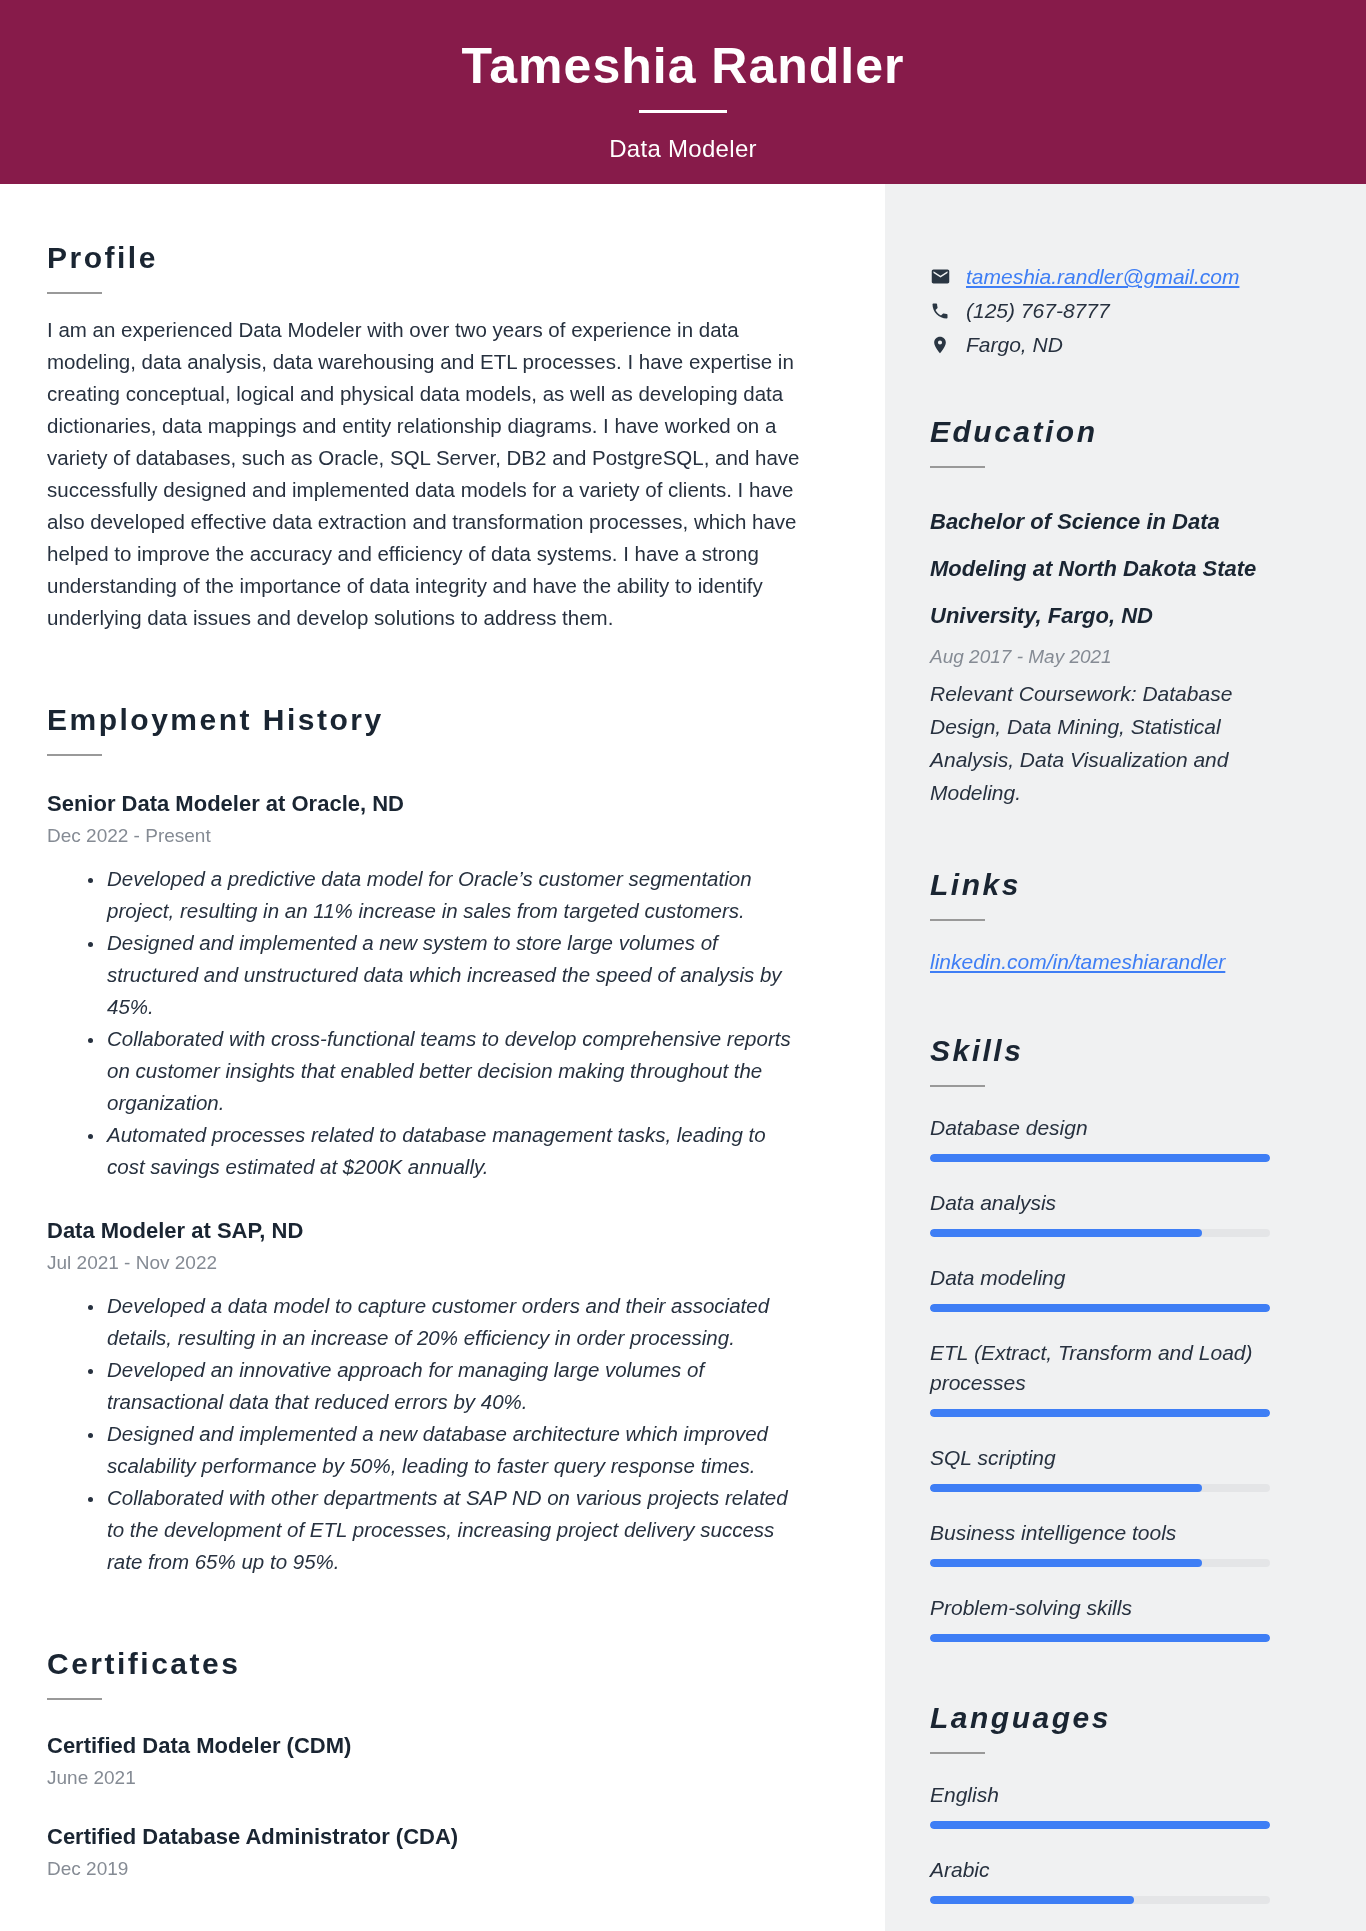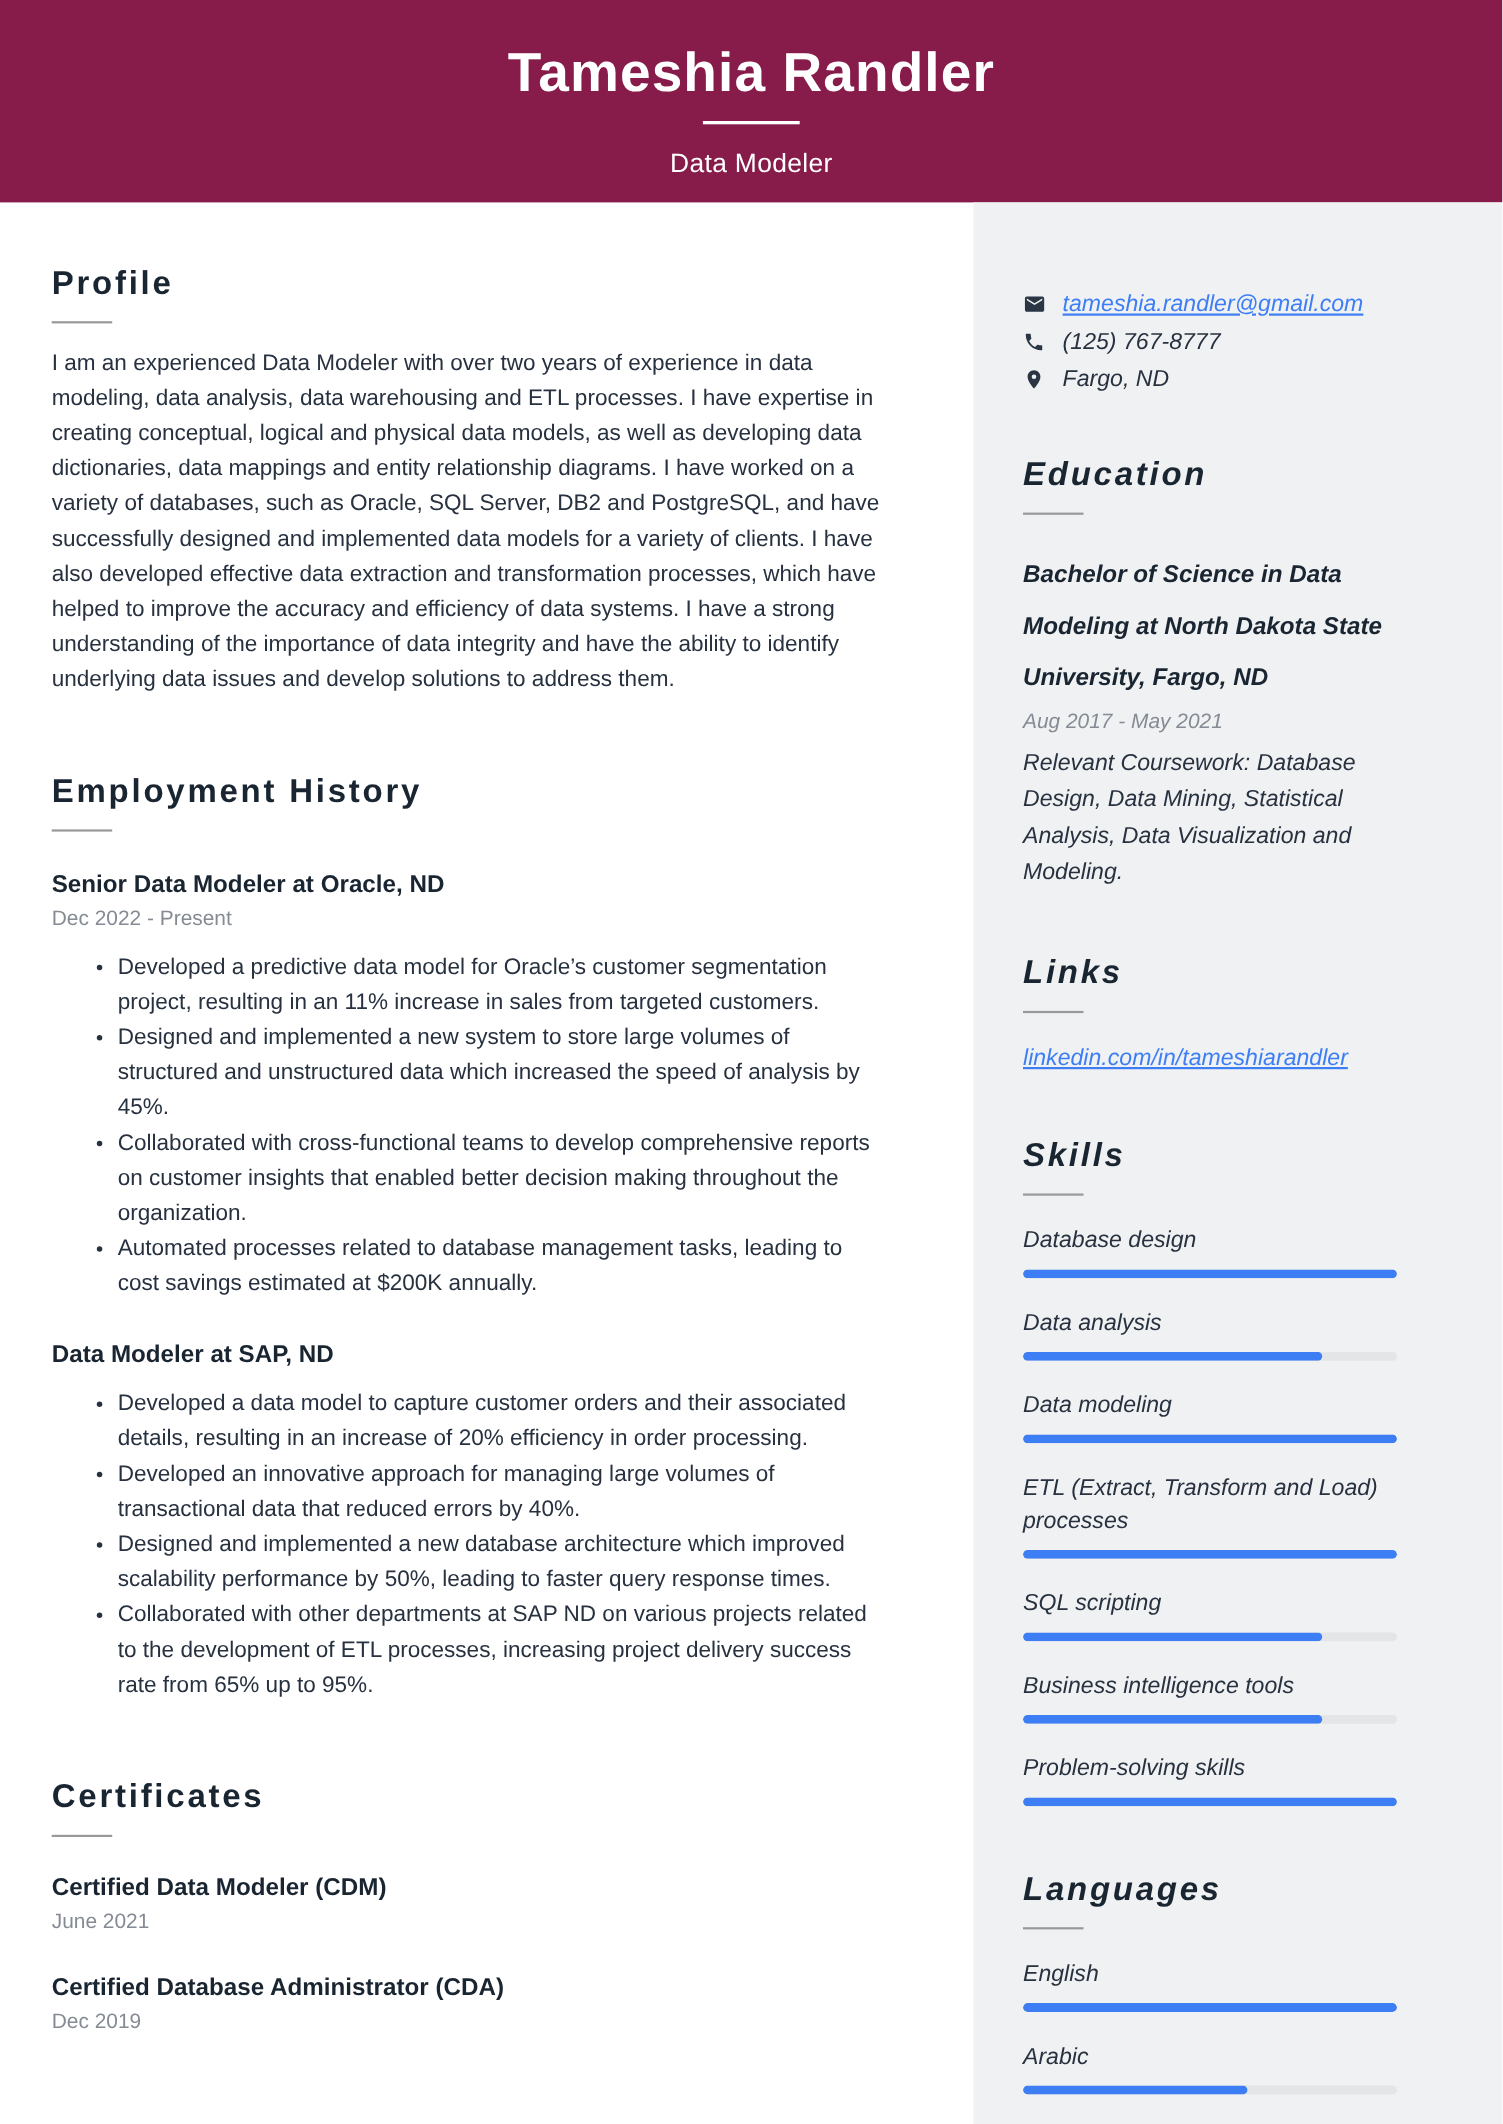--- a/index.html
+++ b/index.html
@@ -64,21 +64,21 @@
     font-size:20.5px;line-height:32px;margin:20px 0 0;
   }
   .section{margin-top:68px;}
   .job{margin-top:32px;}
   .job-title,.cert-title,.degree{
     font-size:22px;font-weight:700;color:var(--heading);line-height:31px;
   }
   .dates{font-size:19px;color:var(--muted);margin-top:4px;line-height:26px;}
   .bullets{
     margin:14px 0 0;padding:0 0 0 58px;
-    font-size:20.5px;line-height:32px;
+    font-size:20.5px;line-height:32px;font-style:italic;
   }
   .bullets li{margin:0;padding-left:2px;}
   .bullets li::marker{color:var(--text);font-size:17px;}
   .cert{margin-top:30px;}
 
   
   .contact-row{
     display:flex;align-items:center;gap:15px;
     font-size:21px;margin-bottom:11px;line-height:23px;
   }
@@ -126,20 +126,21 @@
           <ul class="bullets">
             <li>Developed a predictive data model for Oracle’s customer segmentation project, resulting in an 11% increase in sales from targeted customers.</li>
             <li>Designed and implemented a new system to store large volumes of structured and unstructured data which increased the speed of analysis by 45%.</li>
             <li>Collaborated with cross-functional teams to develop comprehensive reports on customer insights that enabled better decision making throughout the organization.</li>
             <li>Automated processes related to database management tasks, leading to cost savings estimated at $200K annually.</li>
           </ul>
         </div>
 
         <div class="job">
           <div class="job-title">Data Modeler at SAP, ND</div>
+          <div class="dates">Jul 2021 - Nov 2022</div>
           <ul class="bullets">
             <li>Developed a data model to capture customer orders and their associated details, resulting in an increase of 20% efficiency in order processing.</li>
             <li>Developed an innovative approach for managing large volumes of transactional data that reduced errors by 40%.</li>
             <li>Designed and implemented a new database architecture which improved scalability performance by 50%, leading to faster query response times.</li>
             <li>Collaborated with other departments at SAP ND on various projects related to the development of ETL processes, increasing project delivery success rate from 65% up to 95%.</li>
           </ul>
         </div>
       </div>
 
       <div class="section">

